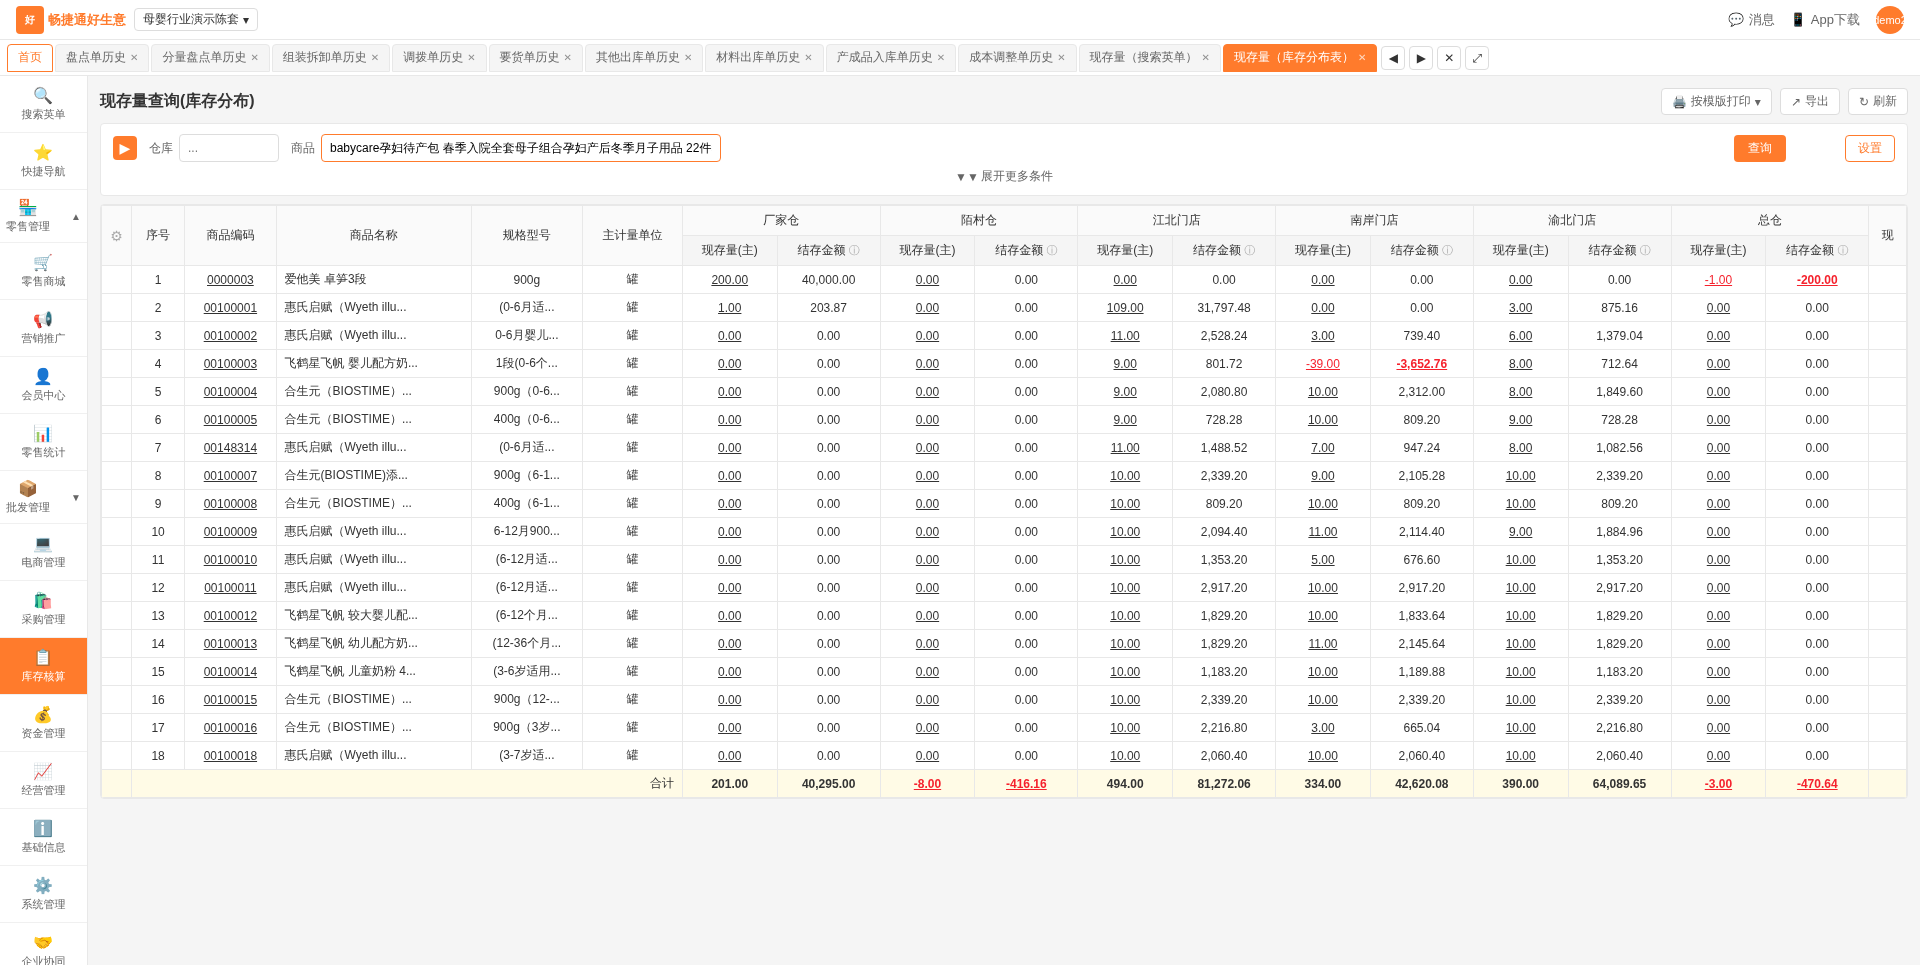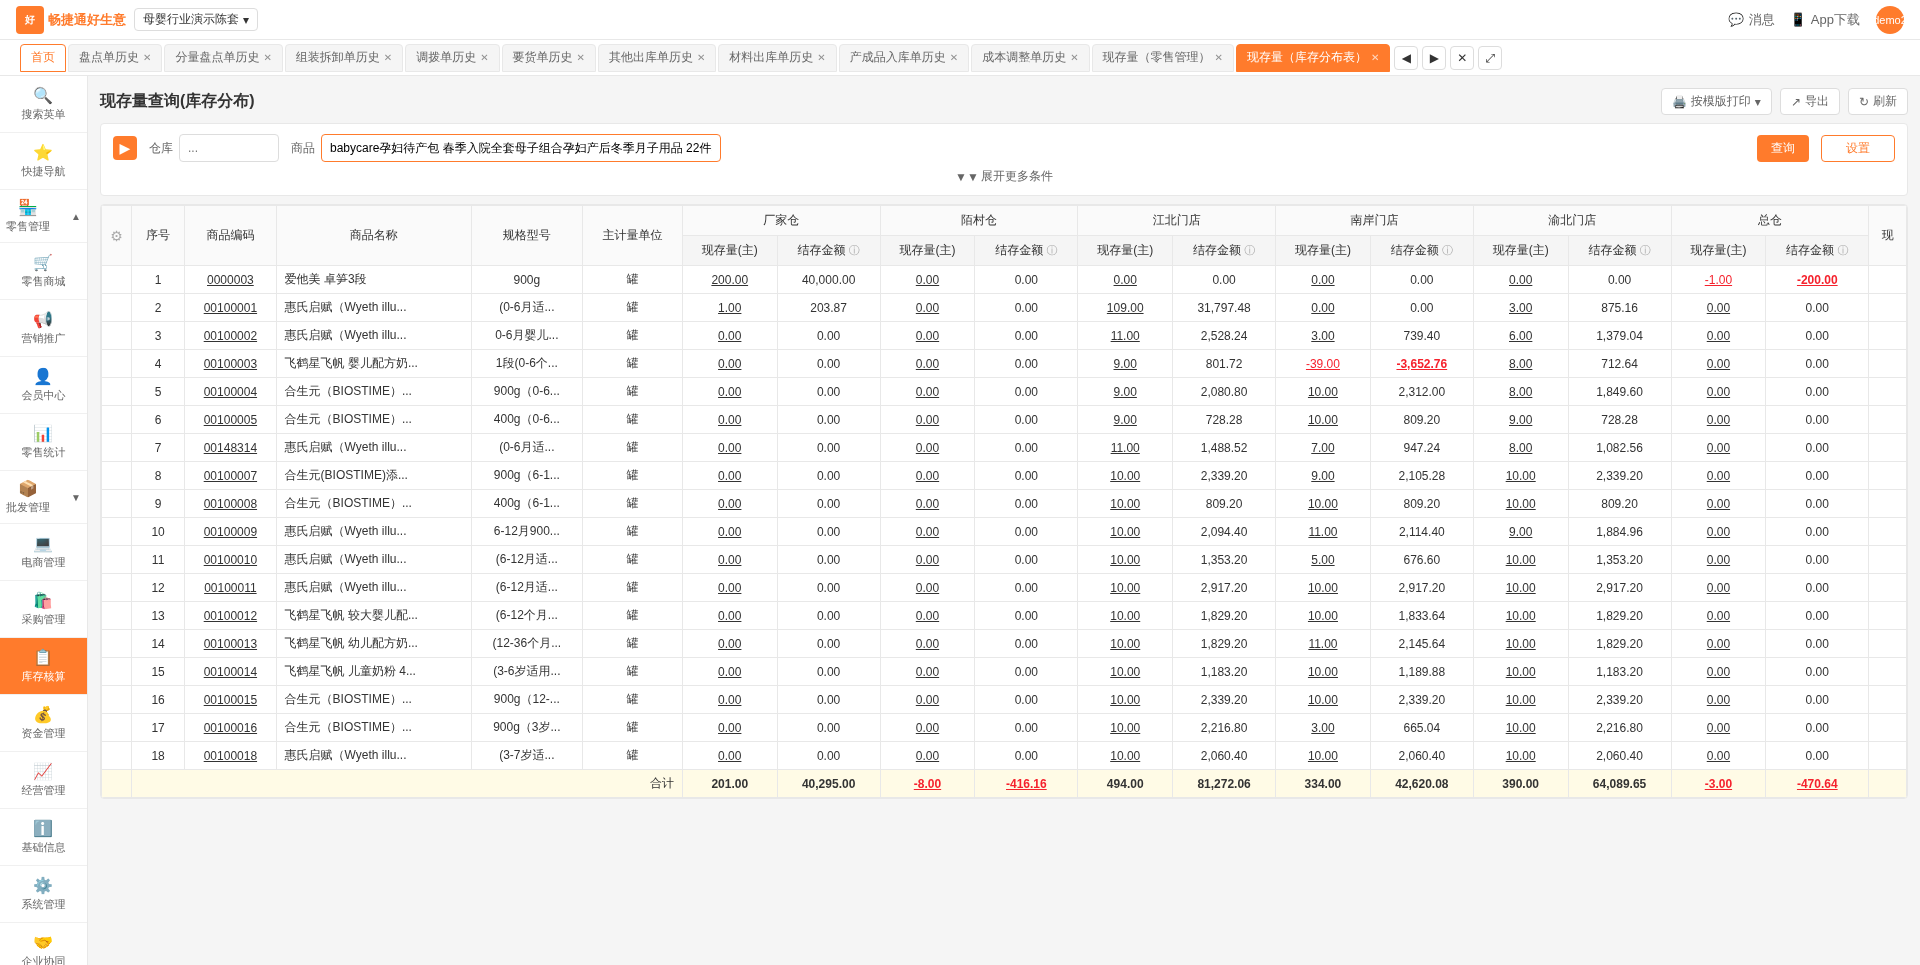--- a/index.html
+++ b/index.html
@@ -25,21 +25,21 @@
     .top-bar-right { display: flex; align-items: center; gap: 16px; font-size: 13px; color: #666; }
     .top-bar-right span { cursor: pointer; display: flex; align-items: center; gap: 4px; }
     .avatar { width: 28px; height: 28px; border-radius: 50%; background: #ff7b2c; display: flex; align-items: center; justify-content: center; color: white; font-size: 11px; }
 
     
     .tab-bar {
       height: 36px;
       background: #fff;
       display: flex;
       align-items: center;
-      padding: 0 20px;
+      padding: 0 7px;
       border-bottom: 1px solid #e8e8e8;
       position: fixed;
       top: 40px; left: 0; right: 0;
       z-index: 99;
       overflow: hidden;
     }
     .tab-item {
       display: flex; align-items: center; gap: 4px;
       padding: 4px 10px;
       font-size: 12px;
@@ -164,23 +164,24 @@
       border-radius: 4px;
       padding: 5px 14px;
       cursor: pointer;
       font-size: 12px;
     }
     .btn-set {
       background: #fff;
       color: #ff7b2c;
       border: 1px solid #ff7b2c;
       border-radius: 4px;
-      padding: 4px 24px;
+      padding: 4px 12px;
       cursor: pointer;
       font-size: 12px;
+      margin-left: 47px;
     }
     .expand-row {
       display: flex;
       justify-content: center;
       margin-top: 6px;
     }
     .orange-arrow-btn {
       width: 24px; height: 24px;
       background: #ff7b2c;
       border-radius: 4px;
@@ -304,21 +305,21 @@
   </div>
   <div class="tab-item">
     <span>产成品入库单历史</span>
     <span class="close-btn">✕</span>
   </div>
   <div class="tab-item">
     <span>成本调整单历史</span>
     <span class="close-btn">✕</span>
   </div>
   <div class="tab-item">
-    <span>现存量（零售管理）</span>
+    <span>现存量（搜索英单）</span>
     <span class="close-btn">✕</span>
   </div>
   <div class="tab-item active">
     <span>现存量（库存分布表）</span>
     <span class="close-btn">✕</span>
   </div>
   <div class="tab-nav-btn">◀</div>
   <div class="tab-nav-btn">▶</div>
   <div class="tab-nav-btn">✕</div>
   <div class="tab-nav-btn">⤢</div>

